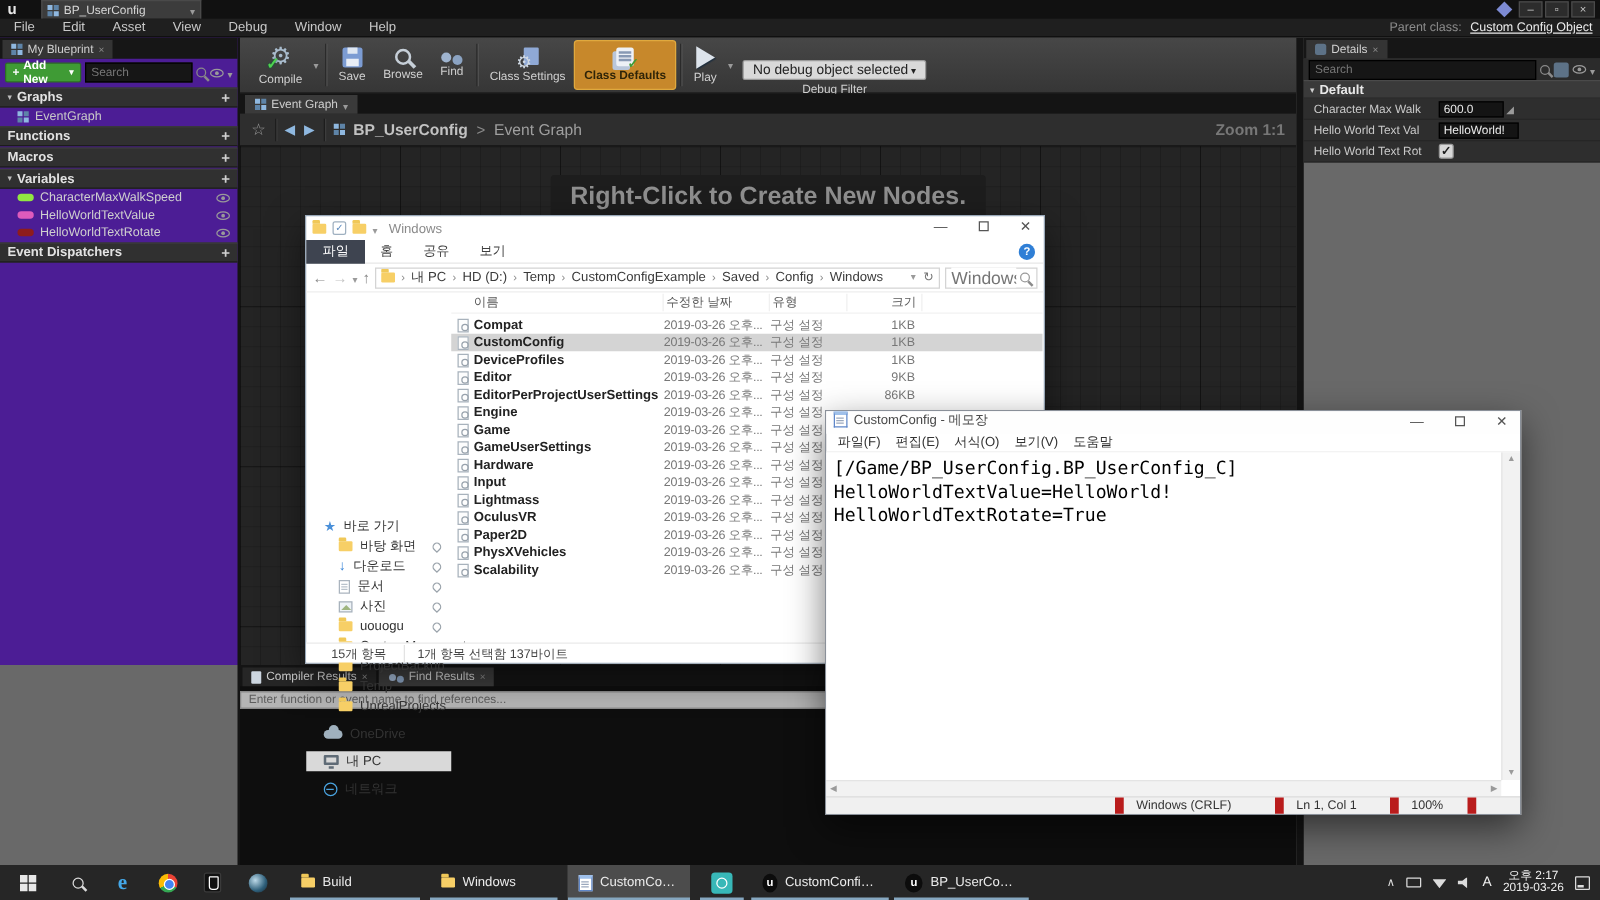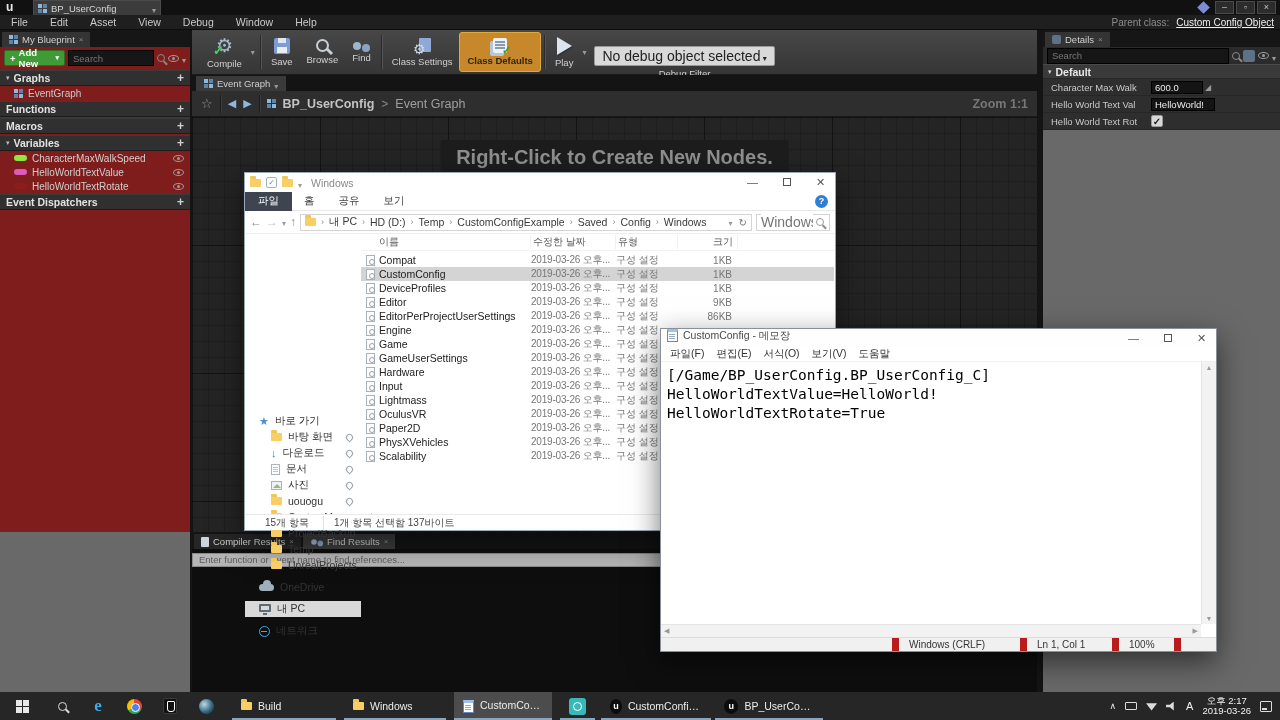--- a/index.html
+++ b/index.html
@@ -18,21 +18,21 @@
   .caret::after { content:"▾"; font-size:8px; color:#9a9a9a; }
   .ue-badge { right:72px; top:3px; width:9px; height:9px; background:#7d8bd4; transform:rotate(45deg); }
   .ue-winbtn { top:1px; width:19px; height:13px; background:#2c2c2c; border:1px solid #4a4a4a; color:#c9c9c9; font-size:9px; line-height:11px; text-align:center; }
   .ue-menubar { left:0; top:15px; width:1280px; height:15px; background:#1f1f1f; border-bottom:1px solid #0d0d0d; display:flex; align-items:center; }
   .ue-menu-item { color:#c9c9c9; font-size:10.5px; padding:0 11px; }
   .parentclass { right:6px; top:17px; font-size:10px; }
   .parentclass .l { color:#8c8c8c; }
   .parentclass .v { color:#ececec; text-decoration:underline; margin-left:4px; }
 
   
-  .mbp { left:0; top:30px; width:192px; height:502px; background:#7f1d1d; border-right:2px solid #141414; }
+  .mbp { left:0; top:30px; width:192px; height:502px; background:#4c1d95; border-right:2px solid #141414; }
   .paneltabs { height:17px; background:#161616; display:flex; align-items:flex-end; }
   .paneltab { margin-left:2px; height:15px; background:#343434; display:flex; align-items:center; gap:4px; padding:0 7px; }
   .paneltab .t { color:#cfcfcf; font-size:9.5px; }
   .paneltab .x { color:#8a8a8a; font-size:8px; }
   .mbp-controls { height:22px; display:flex; align-items:center; padding:0 4px; gap:3px; }
   .addnew { background:#3f9b35; border:1px solid #2c6e25; border-radius:2px; color:#fff; font-size:9.5px; font-weight:bold; height:16px; display:flex; align-items:center; padding:0 5px; gap:3px; }
   .addnew::before { content:"+"; font-weight:bold; }
   .addnew::after { content:"▾"; font-size:7px; }
   .dk-input { background:#161616; border:1px solid #000; color:#8a8a8a; font-size:9.5px; height:16px; padding:0 4px; font-family:"Liberation Sans",sans-serif; }
   .dk-input::placeholder { color:#777; }
@@ -68,21 +68,21 @@
   .i-clsset { position:relative; width:18px; height:16px; }
   .i-clsset .doc { position:absolute; right:0; top:0; width:12px; height:14px; background:#8fa9d6; border-radius:1px; }
   .i-clsset .g { position:absolute; left:0; bottom:-2px; font-size:14px; color:#cfd8e3; line-height:14px; }
   .i-clsdef { position:relative; width:14px; height:15px; background:#eef1f6; border-radius:2px; box-shadow:-3px 3px 0 #b9c6da; }
   .i-clsdef::before { content:""; position:absolute; left:2px; top:3px; width:10px; height:1.5px; background:#8899b4; box-shadow:0 3px #8899b4, 0 6px #8899b4; }
   .i-clsdef::after { content:"✓"; position:absolute; right:-4px; bottom:-4px; color:#3f9b35; font-weight:bold; font-size:11px; }
   .btn-orange { background:#c7882b; border:1px solid #e0a93e; border-radius:3px; }
   .btn-orange .tl { color:#2f2408; font-weight:bold; }
   .i-play { width:0; height:0; border-left:15px solid #dde4ec; border-top:9px solid transparent; border-bottom:9px solid transparent; filter:drop-shadow(1px 1px 0 #22303e); }
   .dbg { display:flex; flex-direction:column; align-items:center; gap:2px; margin-left:6px; }
-  .dbg-dd { background:#d9d9d9; border:1px solid #9a9a9a; border-radius:2px; color:#222; font-size:14px; padding:1px 7px;margin-top:20px; }
+  .dbg-dd { background:#d9d9d9; border:1px solid #9a9a9a; border-radius:2px; color:#222; font-size:11px; padding:1px 7px;margin-top:20px; }
   .dbg-dd::after { content:" ▾"; font-size:8px; }
   .dbg-lbl { color:#d0d0d0; font-size:9.5px; }
 
   
   .graph { left:192px; top:75px; width:845px; height:457px; background:#242424; }
   .graph-tabs { height:16px; background:#141414; display:flex; align-items:flex-end; }
   .gtab { margin-left:4px; height:15px; background:#3a3a3a; display:flex; align-items:center; gap:4px; padding:0 8px; }
   .gtab .t { color:#cfcfcf; font-size:9.5px; }
   .gbread { height:26px; background:#2e2e2e; border-bottom:1px solid #191919; display:flex; align-items:center; padding:0 9px; gap:7px; }
   .gbread .star { color:#9a9a9a; font-size:13px; }
@@ -164,21 +164,21 @@
   .colhead { height:17px; display:flex; align-items:center; font-size:10px; color:#5a5a5a; border-bottom:1px solid #f2f2f2; position:relative; }
   .ch-name { width:170px; padding-left:18px; border-right:1px solid #f0f0f0; position:relative; }
   .ch-date { width:85px; padding-left:2px; border-right:1px solid #f0f0f0; }
   .ch-type { width:62px; padding-left:2px; border-right:1px solid #f0f0f0; }
   .ch-size { width:60px; text-align:right; padding-right:4px; border-right:1px solid #f0f0f0; }
   .frow { height:14px; display:flex; align-items:center; font-size:10.5px; color:#222; }
   .frow.sel { background:#d4d4d4; }
   .f-icon { width:18px; display:flex; justify-content:center; }
   .i-ini { width:9px; height:11px; background:#fdfdfd; border:1px solid #a8b2bc; position:relative; flex:none; }
   .i-ini::after { content:""; position:absolute; left:2px; top:3px; width:4px; height:4px; border:1px solid #98a2ac; border-radius:50%; }
-  .f-name { width:152px; }
+  .f-name { width:152px;font-weight:bold; }
   .f-date { width:85px; color:#777; font-size:10px; letter-spacing:-.2px; }
   .f-type { width:62px; color:#777; font-size:10px; }
   .f-size { width:60px; text-align:right; padding-right:6px; color:#777; font-size:10px; }
   .ex-status { position:absolute; left:0; right:0; bottom:0; height:16px; border-top:1px solid #eaeaea; display:flex; align-items:center; font-size:10px; color:#444; background:#fff; }
   .ex-status .s1 { padding-left:20px; padding-right:14px; }
   .ex-status .s2 { border-left:1px solid #e3e3e3; padding-left:10px; }
 
   
   .notepad { left:660px; top:328px; width:557px; height:324px; background:#fff; border:1px solid #8a9099; box-shadow:0 10px 28px rgba(0,0,0,.55); }
   .np-title { height:18px; display:flex; gap:5px; padding-left:6px; background:#fefefe; }

